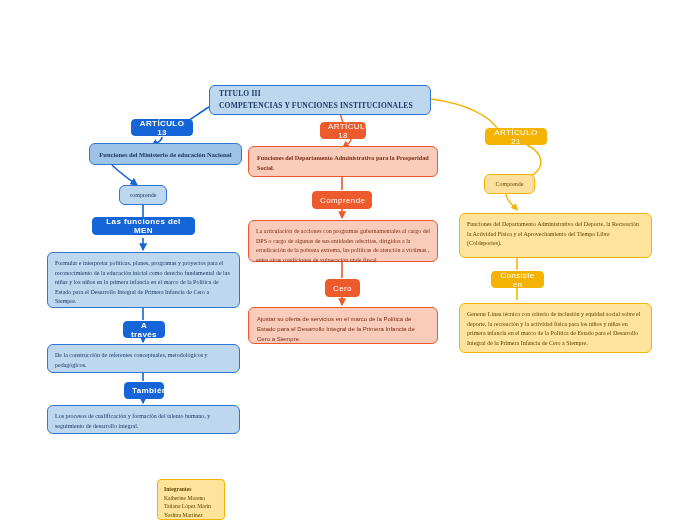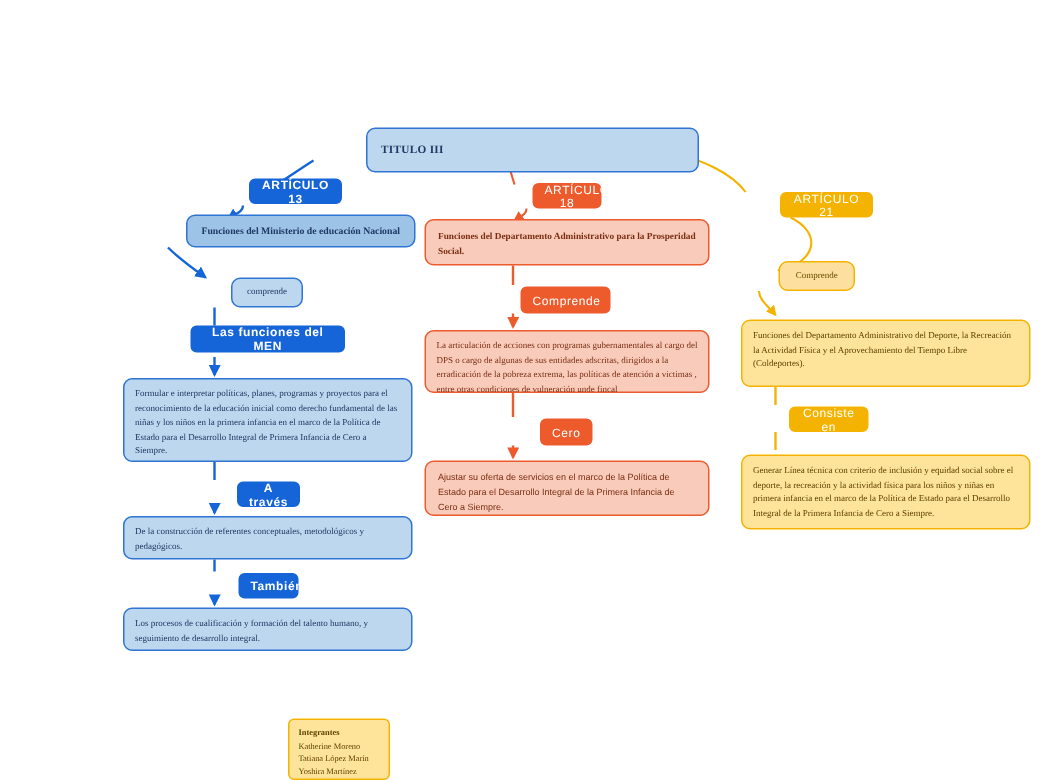--- a/index.html
+++ b/index.html
@@ -26,21 +26,20 @@
     width: 697px;
     height: 520px;
     pointer-events: none;
   }
   .node {
     position: absolute;
     box-sizing: border-box;
     border-radius: 6px;
     display: flex;
     align-items: center;
-    margin-left: 35px;
   }
   .node .txt {
     display: block;
     width: 100%;
   }
 
   
   .blue-title {
     background: #bdd7ee;
     border: 1px solid #2e75d4;
@@ -249,20 +248,21 @@
     <path d="M506,194 C506,200 512,204 517,210" stroke="#f5b301" stroke-width="1.4" fill="none" marker-end="url(#ay)"></path>
 
     <path d="M517,258 L517,270" stroke="#f5b301" stroke-width="1.6" fill="none"></path>
 
     <path d="M517,288 L517,300" stroke="#f5b301" stroke-width="1.6" fill="none"></path>
   </svg>
 
   <div class="node blue-title" style="left:209px; top:85px; width:222px; height:30px;">
     <span class="txt">
       <span>TITULO III</span><br>
+      <span>COMPETENCIAS  Y FUNCIONES INSTITUCIONALES</span>
     </span>
   </div>
 
   <div class="node blue-pill" style="left:131px; top:119px; width:62px; height:17px;">
     <span class="txt">ARTÍCULO 13</span>
   </div>
 
   <div class="node blue-box" style="left:89px; top:143px; width:153px; height:22px;">
     <span class="txt">Funciones del Ministerio de educación Nacional</span>
   </div>

